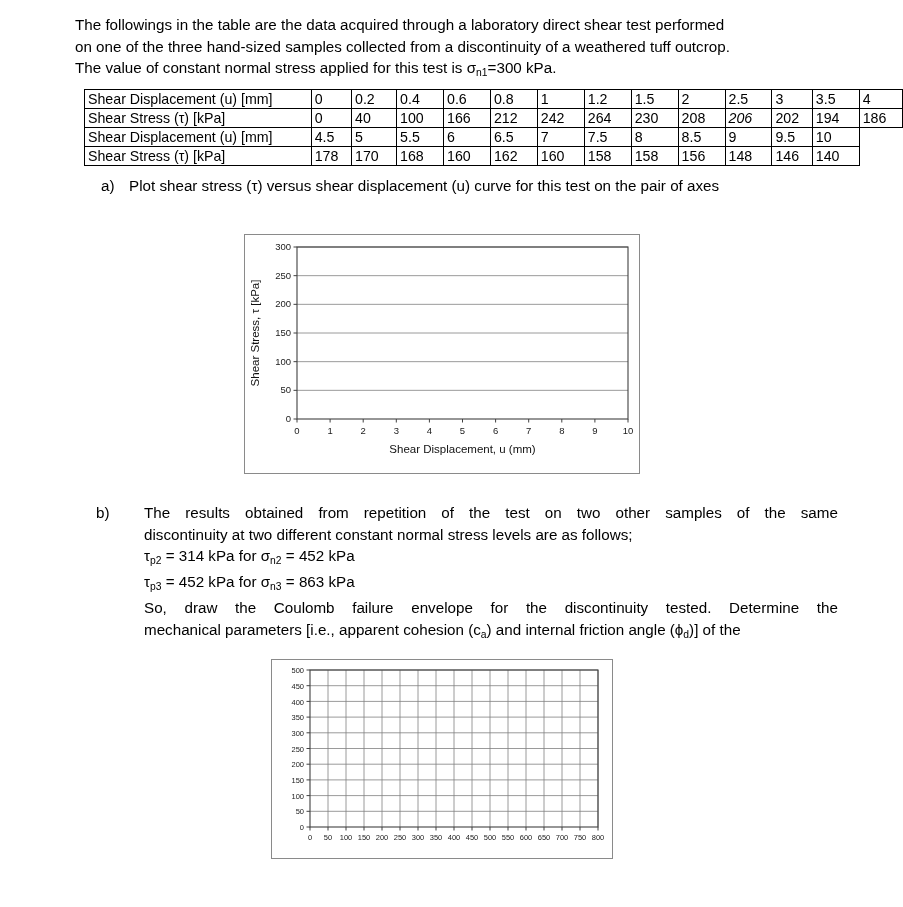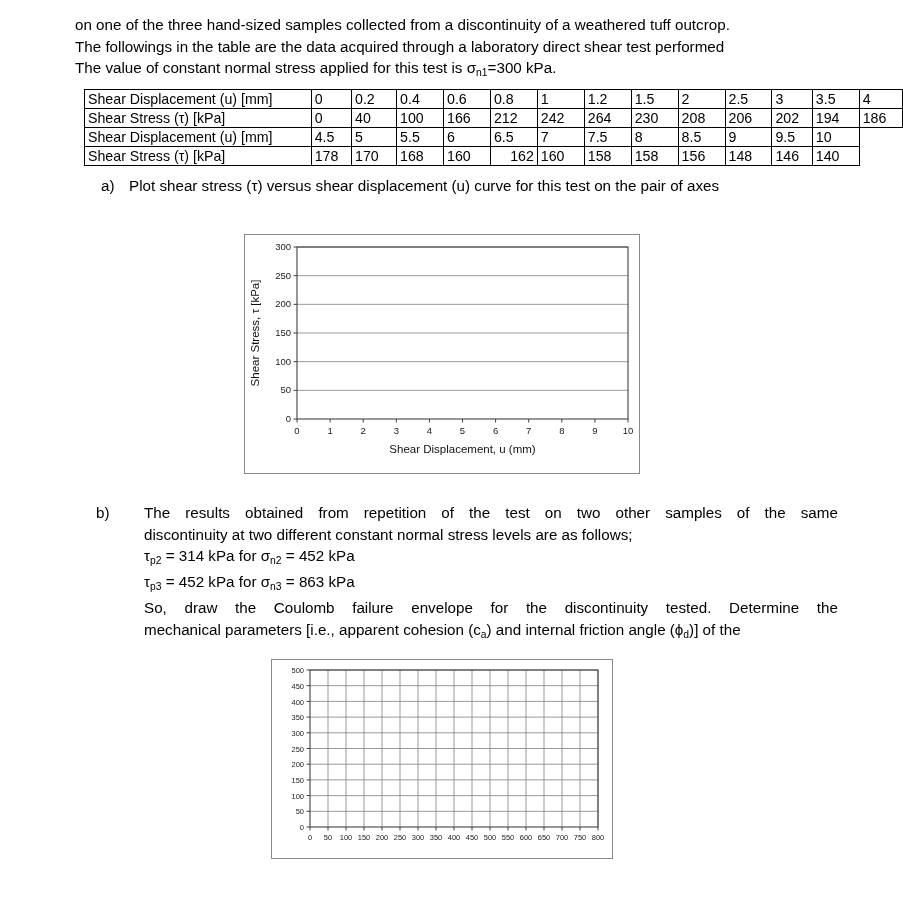--- a/index.html
+++ b/index.html
@@ -99,22 +99,22 @@
   #chart1-frame { left: 244px; top: 234px; width: 396px; height: 240px; }
   #chart2-frame { left: 271px; top: 659px; width: 342px; height: 200px; }
   .chart-svg { display: block; }
 </style>
 </head>
 <body>
 
 <div class="page">
 
   <div class="intro">
+    <div class="line">The followings in the table are the data acquired through a laboratory direct shear test performed</div>
     <div class="line">on one of the three hand-sized samples collected from a discontinuity of a weathered tuff outcrop.</div>
-    <div class="line">The followings in the table are the data acquired through a laboratory direct shear test performed</div>
     <div class="line"><span>The value of constant normal stress applied for this test is </span><span>σ</span><sub>n1</sub><span>=300 kPa.</span></div>
   </div>
 
   <table class="data-table">
     <tbody id="table-body">
         <tr>
           <td class="hdr">Shear Displacement (u) [mm]</td>
           <td class="cell" style="width: 34px;">0</td>
           <td class="cell" style="width: 39px;">0.2</td>
           <td class="cell" style="width: 41px;">0.4</td>
@@ -133,21 +133,21 @@
           <td class="hdr">Shear Stress (τ) [kPa]</td>
           <td class="cell" style="width: 34px;">0</td>
           <td class="cell" style="width: 39px;">40</td>
           <td class="cell" style="width: 41px;">100</td>
           <td class="cell" style="width: 41px;">166</td>
           <td class="cell" style="width: 41px;">212</td>
           <td class="cell" style="width: 41px; border-radius: 9px;">242</td>
           <td class="cell" style="width: 41px;">264</td>
           <td class="cell" style="width: 41px;">230</td>
           <td class="cell" style="width: 41px;">208</td>
-          <td class="cell" style="width: 41px;">206</td>
+          <td class="cell" style="width: 41px; font-style: italic;">206</td>
           <td class="cell" style="width: 34px;">202</td>
           <td class="cell" style="width: 41px;">194</td>
           <td class="cell" style="width: 37px;">186</td>
         </tr>
         <tr>
           <td class="hdr">Shear Displacement (u) [mm]</td>
           <td class="cell" style="width: 34px;">4.5</td>
           <td class="cell" style="width: 39px;">5</td>
           <td class="cell" style="width: 41px;">5.5</td>
           <td class="cell" style="width: 41px;">6</td>
@@ -160,21 +160,21 @@
           <td class="cell" style="width: 34px;">9.5</td>
           <td class="cell" style="width: 41px;">10</td>
           <td class="cell blank" style="width: 37px;"></td>
         </tr>
         <tr>
           <td class="hdr">Shear Stress (τ) [kPa]</td>
           <td class="cell" style="width: 34px;">178</td>
           <td class="cell" style="width: 39px;">170</td>
           <td class="cell" style="width: 41px;">168</td>
           <td class="cell" style="width: 41px;">160</td>
-          <td class="cell" style="width: 41px; text-align: right;">162</td>
+          <td class="cell" style="width: 41px;">162</td>
           <td class="cell" style="width: 41px;">160</td>
           <td class="cell" style="width: 41px;">158</td>
           <td class="cell" style="width: 41px;">158</td>
           <td class="cell" style="width: 41px;">156</td>
           <td class="cell" style="width: 41px;">148</td>
           <td class="cell" style="width: 34px;">146</td>
           <td class="cell" style="width: 41px; margin-top: 25px;">140</td>
           <td class="cell blank" style="width: 37px;"></td>
         </tr>
       </tbody>

